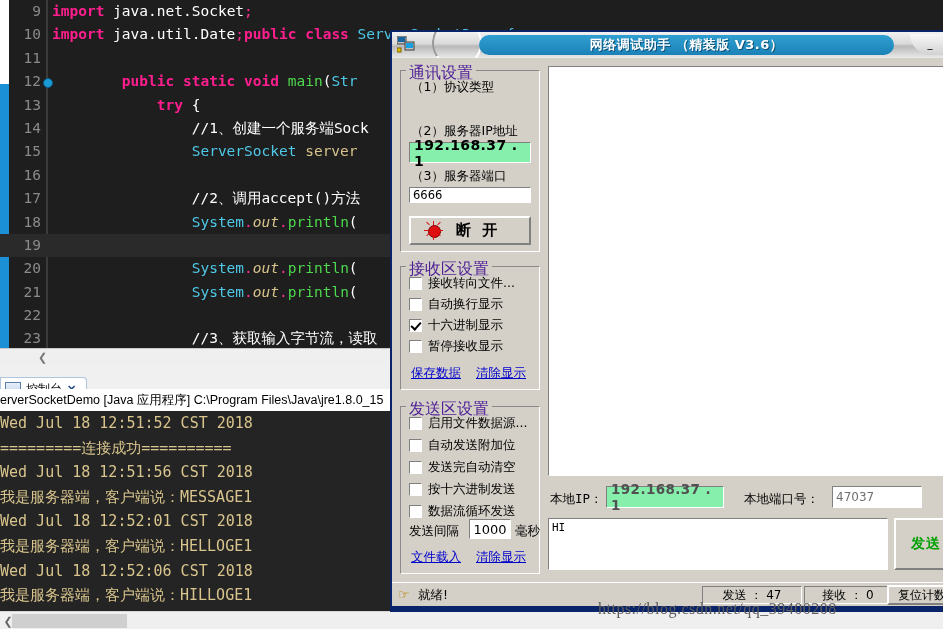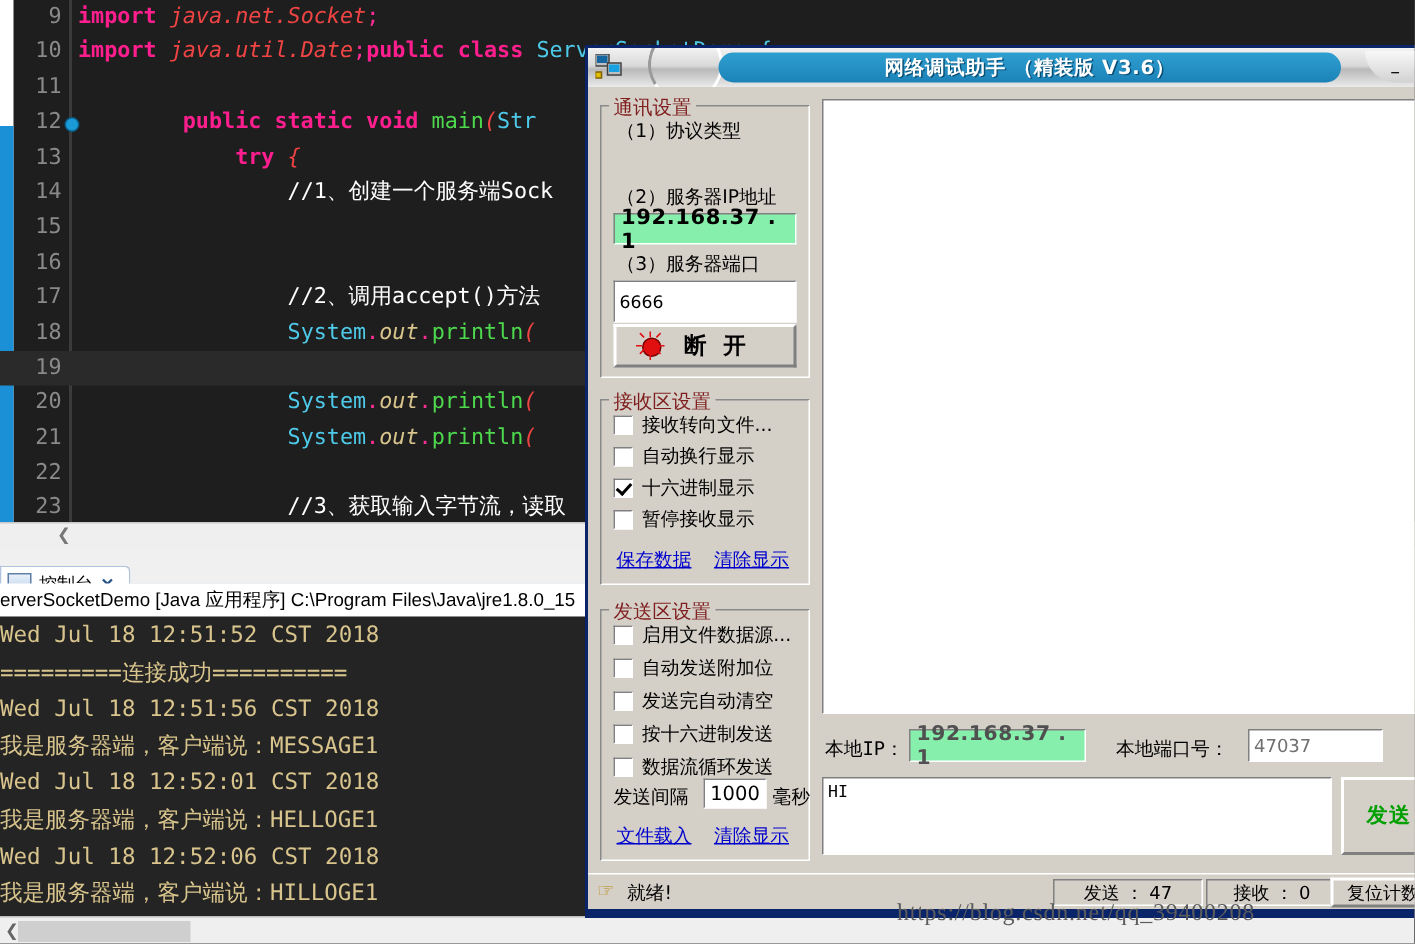--- a/index.html
+++ b/index.html
@@ -76,21 +76,21 @@
     left: 46px; top: 0;
     width: 2px; height: 348px;
     background: #3b3b3b;
   }
   .code-text {
     position: absolute;
     left: 52px;
     top: 0;
   }
   .kw { color: #ff1e8e; font-weight: bold; }
-  .pln { color: #ef4444; font-style: italic; }
+  .pln { color: #ffffff; }
   .typ { color: #4ec9e8; }
   .cmt { color: #ffffff; }
   .mth { color: #4dd84d; }
   .fld { color: #d8c48c; font-style: italic; }
   .var { color: #d8c48c; }
   .op  { color: #ff2d95; }
   .cls { color: #4ec9e8; }
 
   
   #editor-hsplit {
@@ -287,22 +287,22 @@
     border: 1px solid #ffffff;
     border-top-color: #8a8a8a;
     border-left-color: #8a8a8a;
     box-sizing: border-box;
   }
   .grp > .grp-title {
     position: absolute;
     left: 5px; top: -8px;
     background: #d4d0c8;
     padding: 0 3px;
-    font-size: 13px;
-    color: #7f1d1d;
+    font-size: 16px;
+    color: #4c1d95;
     white-space: nowrap;
   }
   .fld-label {
     font-size: 12.5px;
     color: #000;
     white-space: nowrap;
   }
   .combo {
     position: absolute;
     background: #ffffff;
@@ -543,21 +543,21 @@
       <div class="seg" style="top:84px;height:264px;"></div>
     </div>
     <div class="sep"></div>
     <div id="code-lines">
         <div class="code-row"><span class="lineno">9</span><span class="code-text"><span class="kw">import</span><span class="pln"> java</span><span class="pln">.</span><span class="pln">net</span><span class="pln">.</span><span class="pln">Socket</span><span class="op">;</span></span></div>
         <div class="code-row"><span class="lineno">10</span><span class="code-text"><span class="kw">import</span><span class="pln"> java</span><span class="pln">.util.Date</span><span class="op">;</span><span class="kw">public class </span><span class="cls">ServerSocketDemo {</span></span></div>
         <div class="code-row"><span class="lineno">11</span><span class="code-text"></span></div>
         <div class="code-row"><span class="lineno">12</span><span class="bpdot"></span><span class="code-text"><span class="pln">        </span><span class="kw">public static void </span><span class="mth">main</span><span class="pln">(</span><span class="typ">Str</span></span></div>
         <div class="code-row"><span class="lineno">13</span><span class="code-text"><span class="pln">            </span><span class="kw">try</span><span class="pln"> {</span></span></div>
         <div class="code-row"><span class="lineno">14</span><span class="code-text"><span class="pln">                </span><span class="cmt">//1、创建一个服务端Sock</span></span></div>
-        <div class="code-row"><span class="lineno">15</span></div>
+        <div class="code-row"><span class="lineno">15</span><span class="code-text"><span class="pln">                </span><span class="typ">ServerSocket</span><span class="var"> server</span></span></div>
         <div class="code-row"><span class="lineno">16</span><span class="code-text"></span></div>
         <div class="code-row"><span class="lineno">17</span><span class="code-text"><span class="pln">                </span><span class="cmt">//2、调用accept()方法</span></span></div>
         <div class="code-row"><span class="lineno">18</span><span class="code-text"><span class="pln">                </span><span class="typ">System</span><span class="op">.</span><span class="fld">out</span><span class="op">.</span><span class="mth">println</span><span class="pln">(</span></span></div>
         <div class="code-row hl"><span class="lineno">19</span></div>
         <div class="code-row"><span class="lineno">20</span><span class="code-text"><span class="pln">                </span><span class="typ">System</span><span class="op">.</span><span class="fld">out</span><span class="op">.</span><span class="mth">println</span><span class="pln">(</span></span></div>
         <div class="code-row"><span class="lineno">21</span><span class="code-text"><span class="pln">                </span><span class="typ">System</span><span class="op">.</span><span class="fld">out</span><span class="op">.</span><span class="mth">println</span><span class="pln">(</span></span></div>
         <div class="code-row"><span class="lineno">22</span><span class="code-text"></span></div>
         <div class="code-row"><span class="lineno">23</span><span class="code-text"><span class="pln">                </span><span class="cmt">//3、获取输入字节流，读取</span></span></div>
       </div>
   </div>
@@ -621,21 +621,21 @@
       <span class="grp-title">通讯设置</span>
 
       <span class="fld-label" style="position:absolute;left:10px;top:8px;">（1）协议类型</span>
 
       <span class="fld-label" style="position:absolute;left:10px;top:52px;">（2）服务器IP地址</span>
       <div class="ipbox" style="left:8px; top:71px; width:122px; height:21px;">
         <span>192.168.37 . 1</span>
       </div>
 
       <span class="fld-label" style="position:absolute;left:10px;top:97px;">（3）服务器端口</span>
-      <div class="txtbox" style="left:8px; top:116px; width:122px; height:28px;">
+      <div class="txtbox" style="left:8px; top:116px; width:122px; height:16px;">
         <span>6666</span>
       </div>
 
       <div class="conn-btn" style="left:8px; top:145px; width:122px; height:29px;">
         <span class="led">
           <span class="core"></span>
           <span class="ray" style="left:8px;top:-1px;width:1px;height:4px;"></span>
           <span class="ray" style="left:8px;top:14px;width:1px;height:4px;"></span>
           <span class="ray" style="left:-1px;top:8px;width:4px;height:1px;"></span>
           <span class="ray" style="left:14px;top:8px;width:4px;height:1px;"></span>

